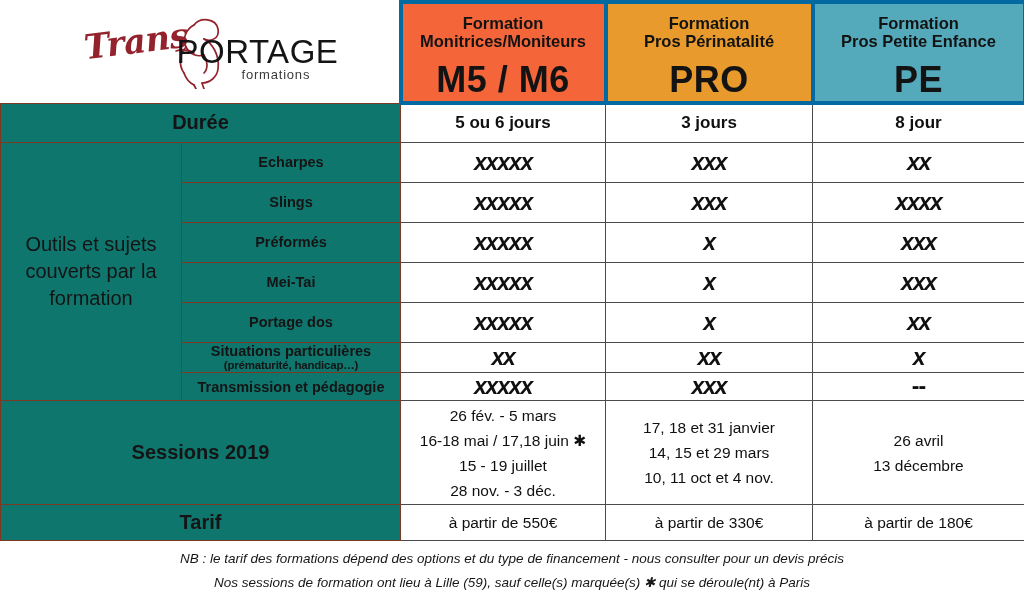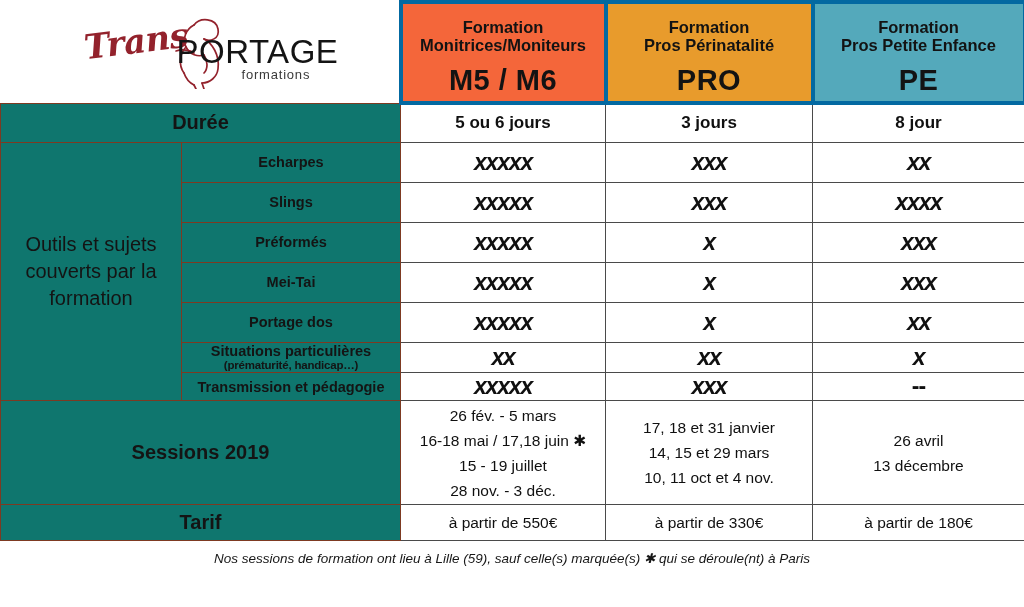--- a/index.html
+++ b/index.html
@@ -96,21 +96,21 @@
   .hdr-pe  { background: #54A9BB; }
   .hdr-line {
     font-size: 16.5px;
     font-weight: 700;
     display: block;
     padding: 0 4px;
   }
   .hdr-top { padding-top: 9px; }
   .hdr-code {
     display: block;
-    font-size: 29px;
+    font-size: 36px;
     font-weight: 700;
     margin-top: 9px;
     letter-spacing: 0.5px;
   }
 
   
   .lab {
     background: #0f766e;
     border: 1px solid #7d3a22;
     color: #141414;
@@ -323,16 +323,17 @@
         <td colspan="2" class="lab lab-big">Tarif</td>
         <td class="val val-tarif">à partir de 550€</td>
         <td class="val val-tarif">à partir de 330€</td>
         <td class="val val-tarif">à partir de 180€</td>
       </tr>
 
     </tbody>
   </table>
 
   <div class="footer">
+    <div class="footer-line">NB : le tarif des formations dépend des options et du type de financement - nous consulter pour un devis précis</div>
     <div class="footer-line">Nos sessions de formation ont lieu à Lille (59), sauf celle(s) marquée(s) ✱ qui se déroule(nt) à Paris</div>
   </div>
 
 </div>
 
 </body></html>

